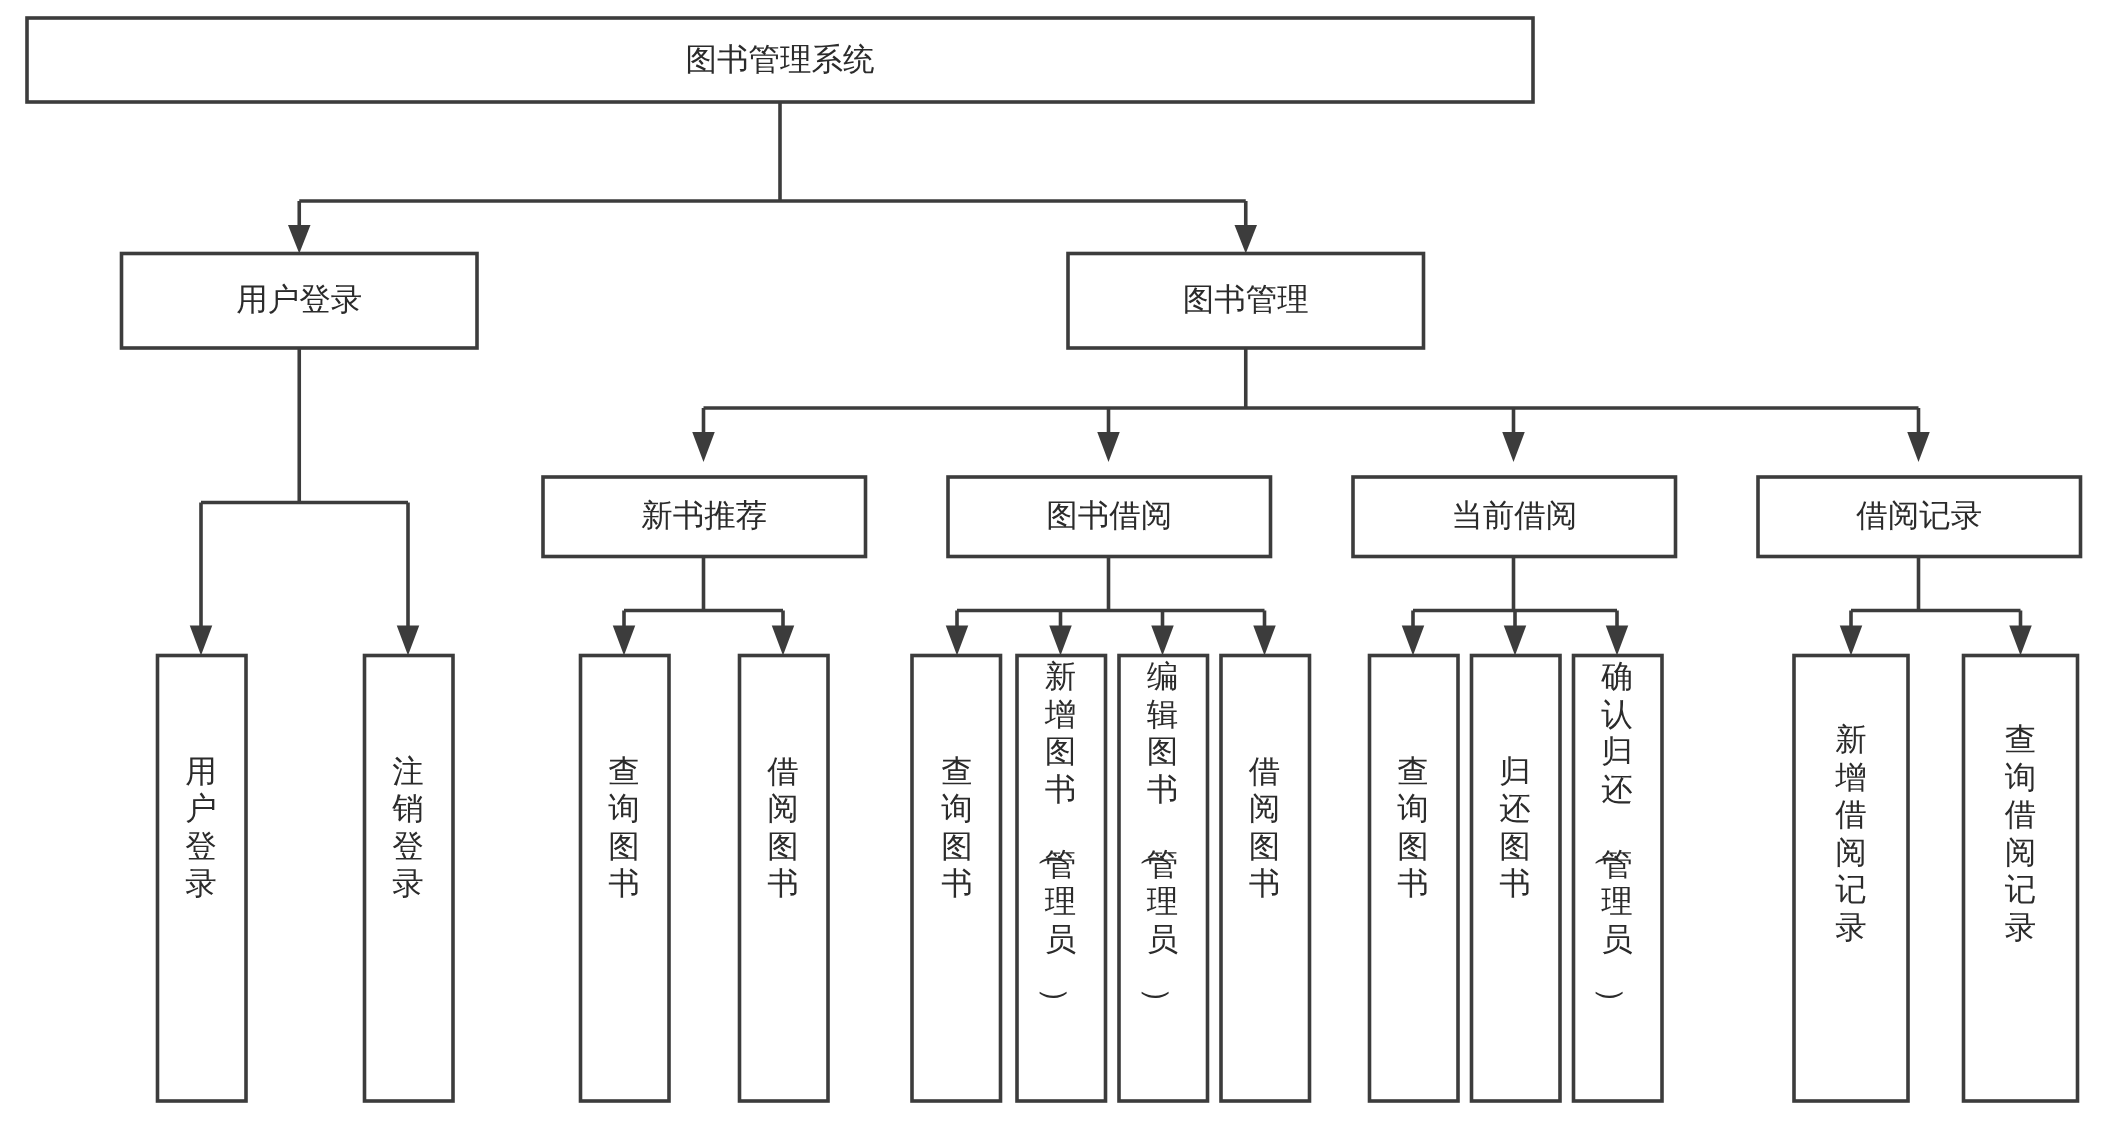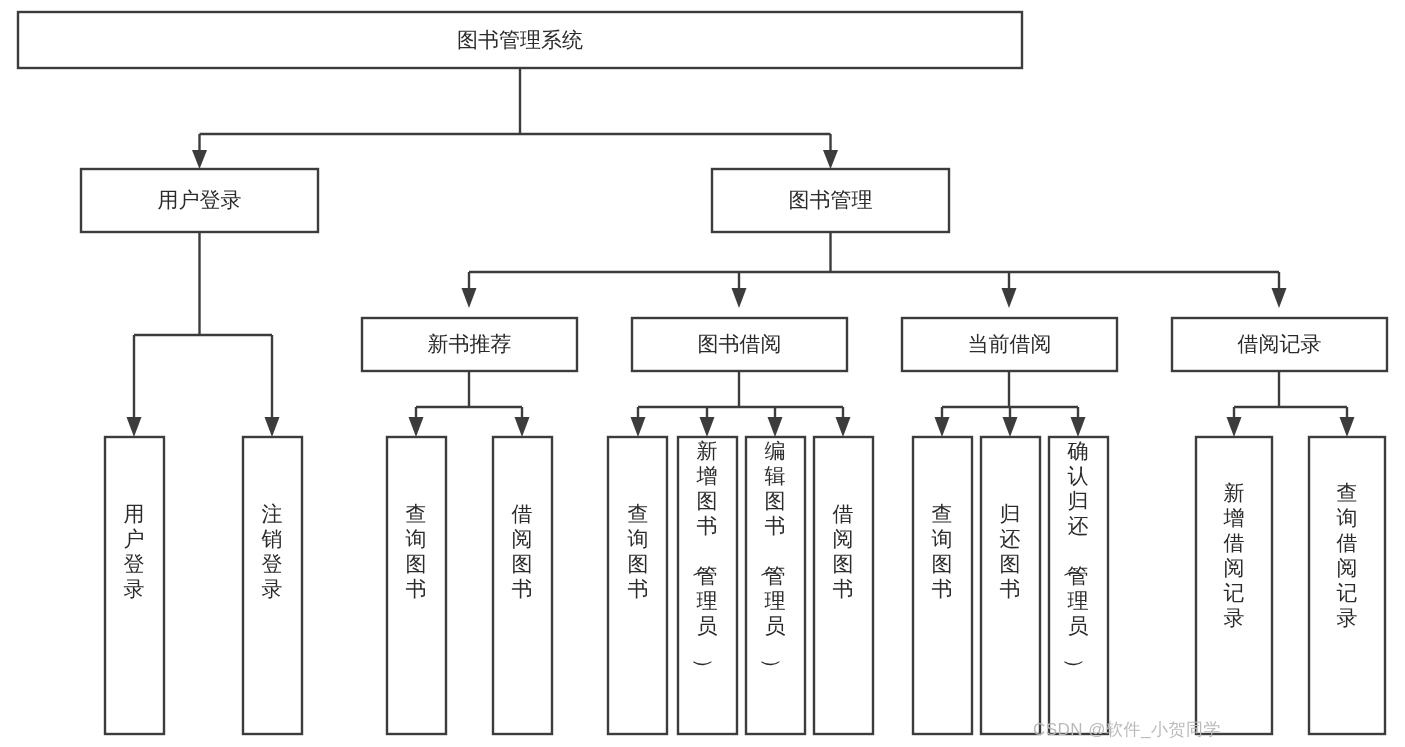--- a/index.html
+++ b/index.html
@@ -223,15 +223,14 @@
       <rect class="node-box" x="1196" y="437" width="76" height="297"></rect>
       <text class="node-label-v" x="1234" y="500"><tspan x="1234" y="500">新</tspan><tspan x="1234" y="525">增</tspan><tspan x="1234" y="550">借</tspan><tspan x="1234" y="575">阅</tspan><tspan x="1234" y="600">记</tspan><tspan x="1234" y="625">录</tspan></text>
     </g>
     <g>
       <rect class="node-box" x="1309" y="437" width="76" height="297"></rect>
       <text class="node-label-v" x="1347" y="500"><tspan x="1347" y="500">查</tspan><tspan x="1347" y="525">询</tspan><tspan x="1347" y="550">借</tspan><tspan x="1347" y="575">阅</tspan><tspan x="1347" y="600">记</tspan><tspan x="1347" y="625">录</tspan></text>
     </g>
 
   </svg>
 
-  <div class="watermark-text">CSDN @软件_小贺同学</div>
 
 </div>
 
 </body></html>

